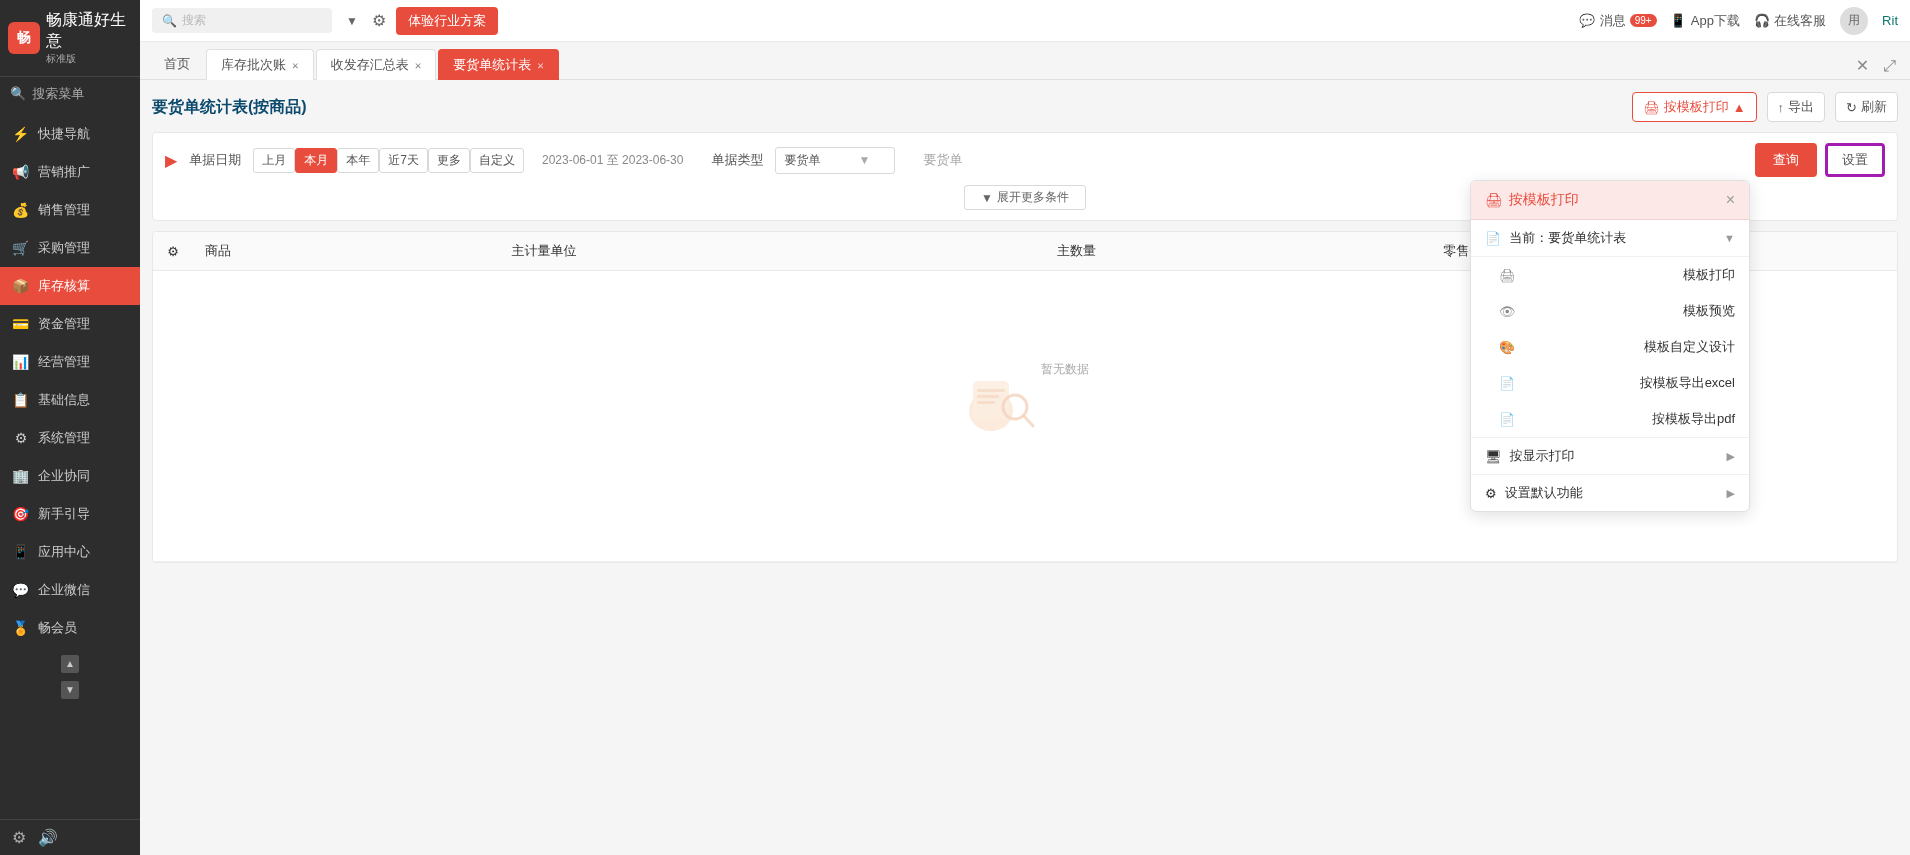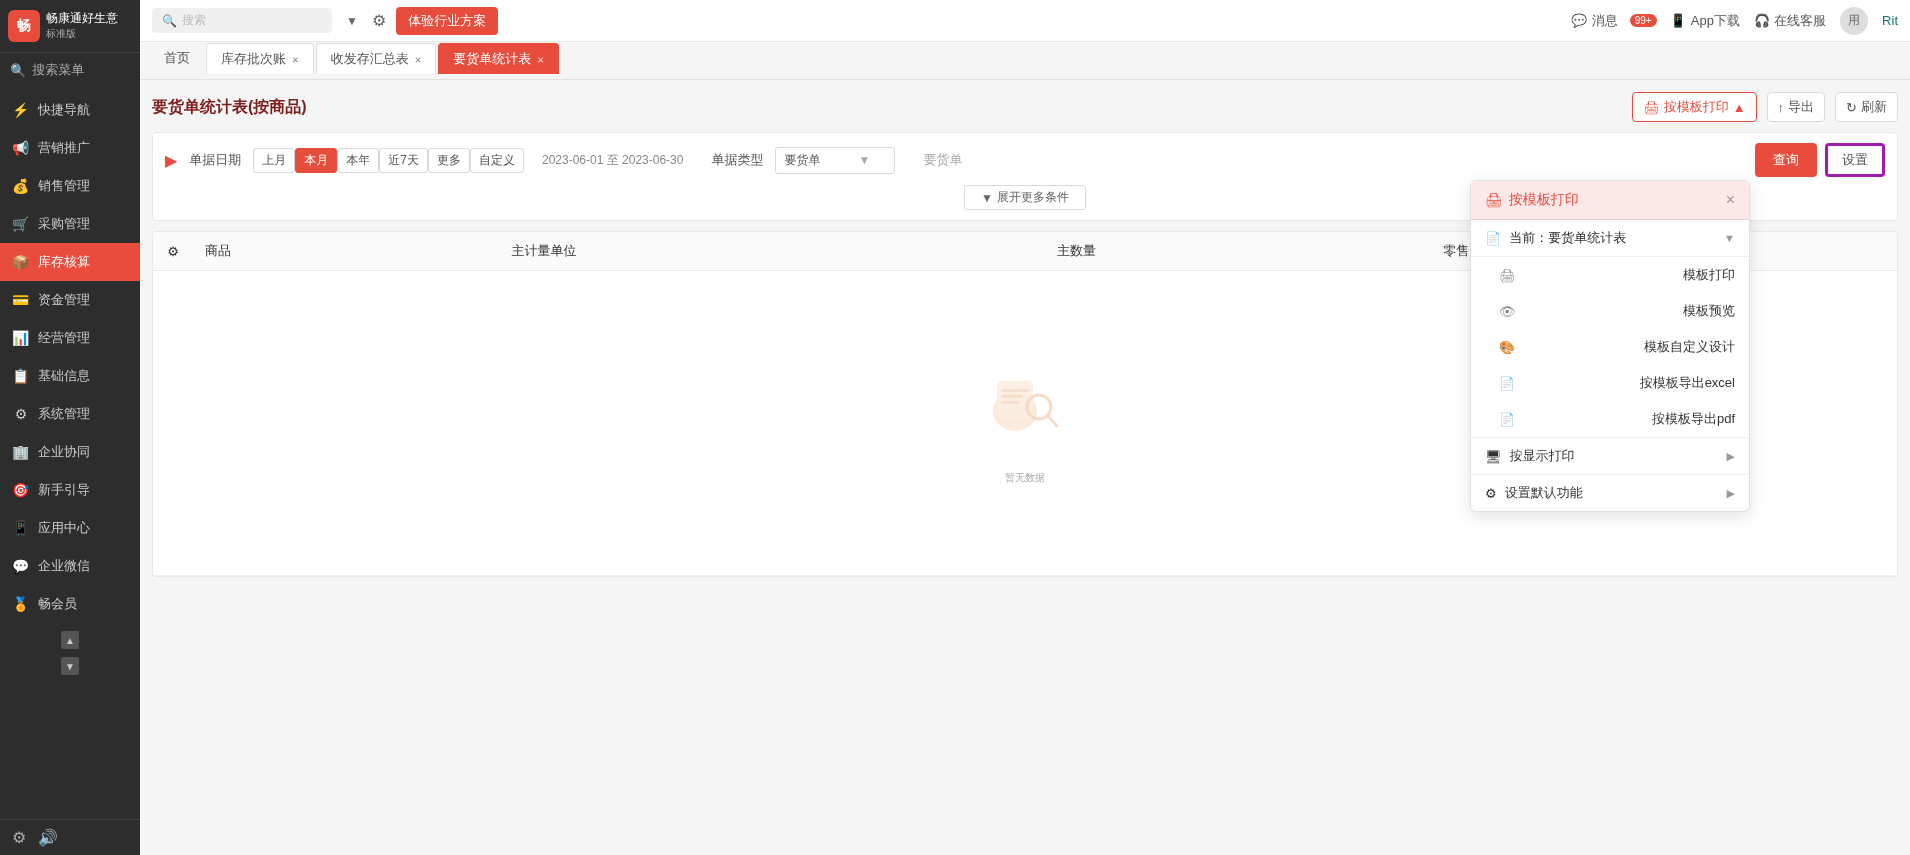--- a/index.html
+++ b/index.html
@@ -27,21 +27,21 @@
       height: 32px;
       background: #e84c3d;
       border-radius: 6px;
       display: flex; align-items: center; justify-content: center;
       color: #fff;
       font-weight: bold;
       font-size: 14px;
       margin-right: 6px;
       flex-shrink: 0;
     }
-    .sidebar-logo-text { font-size: 12px; line-height: 1.3; color: #fff; }
+    .sidebar-logo-text { font-size: 16px; line-height: 1.3; color: #fff; }
     .sidebar-logo-sub { font-size: 10px; color: #aaa; }
     .sidebar-search {
       display: flex; align-items: center;
       padding: 8px 10px;
       color: #aaa;
       cursor: pointer;
       font-size: 13px;
     }
     .sidebar-item {
       display: flex; align-items: center;
@@ -110,38 +110,37 @@
     }
     .header-spacer { flex: 1; }
     .header-right { display: flex; align-items: center; gap: 14px; }
     .header-right-item {
       display: flex; align-items: center; gap: 4px;
       color: #555; font-size: 13px; cursor: pointer;
     }
     .badge {
       background: #e84c3d; color: #fff;
       border-radius: 10px; font-size: 10px;
-      padding: 1px 5px; margin-left: 8px;
+      padding: 1px 5px; margin-left: 0;
     }
     .avatar {
       width: 28px; height: 28px; background: #ddd;
       border-radius: 50%; display: flex; align-items: center; justify-content: center;
       font-size: 12px; color: #666;
     }
 
     
     .tab-bar {
       background: #f5f5f5;
       border-bottom: 1px solid #e0e0e0;
       display: flex;
-      align-items: flex-start;
+      align-items: flex-end;
       padding: 0 10px;
       height: 38px;
       gap: 2px;
-      flex-direction: column;
     }
     .tab {
       padding: 6px 14px;
       font-size: 13px;
       cursor: pointer;
       color: #555;
       border-radius: 4px 4px 0 0;
       display: flex; align-items: center; gap: 6px;
       background: #fff;
       border: 1px solid #e0e0e0;
@@ -169,21 +168,21 @@
       flex: 1;
       background: #f5f5f5;
       overflow: auto;
       padding: 12px;
       position: relative;
     }
     .page-header {
       display: flex; align-items: center; justify-content: space-between;
       margin-bottom: 10px;
     }
-    .page-title { font-size: 16px; font-weight: bold; color: #7f1d1d; }
+    .page-title { font-size: 16px; font-weight: bold; color: #0c4a6e; }
     .page-actions { display: flex; align-items: center; gap: 10px; }
     .print-btn {
       display: flex; align-items: center; gap: 4px;
       border: 1px solid #e84c3d; color: #e84c3d;
       background: #fff; padding: 5px 10px;
       border-radius: 4px; cursor: pointer; font-size: 13px;
     }
     .export-btn {
       display: flex; align-items: center; gap: 4px;
       border: 1px solid #d9d9d9; color: #555;
@@ -263,23 +262,23 @@
     }
     thead th:first-child { width: 40px; text-align: center; }
     tbody td {
       padding: 10px 12px;
       border-bottom: 1px solid #f0f0f0;
       font-size: 13px; color: #333;
     }
 
     
     .empty-state {
-      display: flex; flex-direction: column;
-      align-items: center; justify-content: center;
-      padding: 80px 0; color: #aaa; font-size: 10px;
+      display: flex; flex-direction: row;
+      align-items: flex-start; justify-content: center;
+      padding: 80px 0; color: #aaa; font-size: 12px;
     }
     .empty-icon {
       font-size: 60px; margin-bottom: 16px; opacity: 0.5;
     }
     .print-dropdown {
       position: absolute;
       top: 100px; right: 160px;
       width: 280px;
       background: #fff;
       border: 1px solid #e0e0e0;

